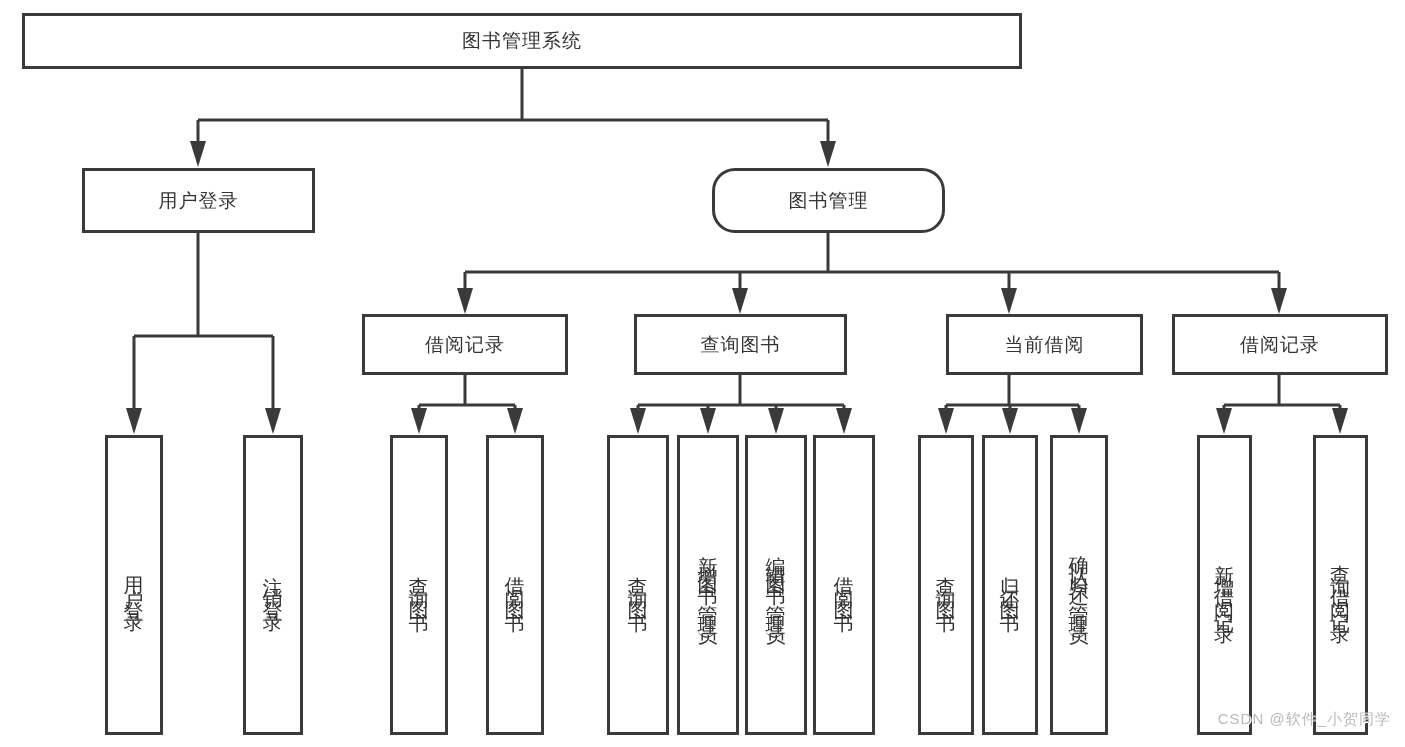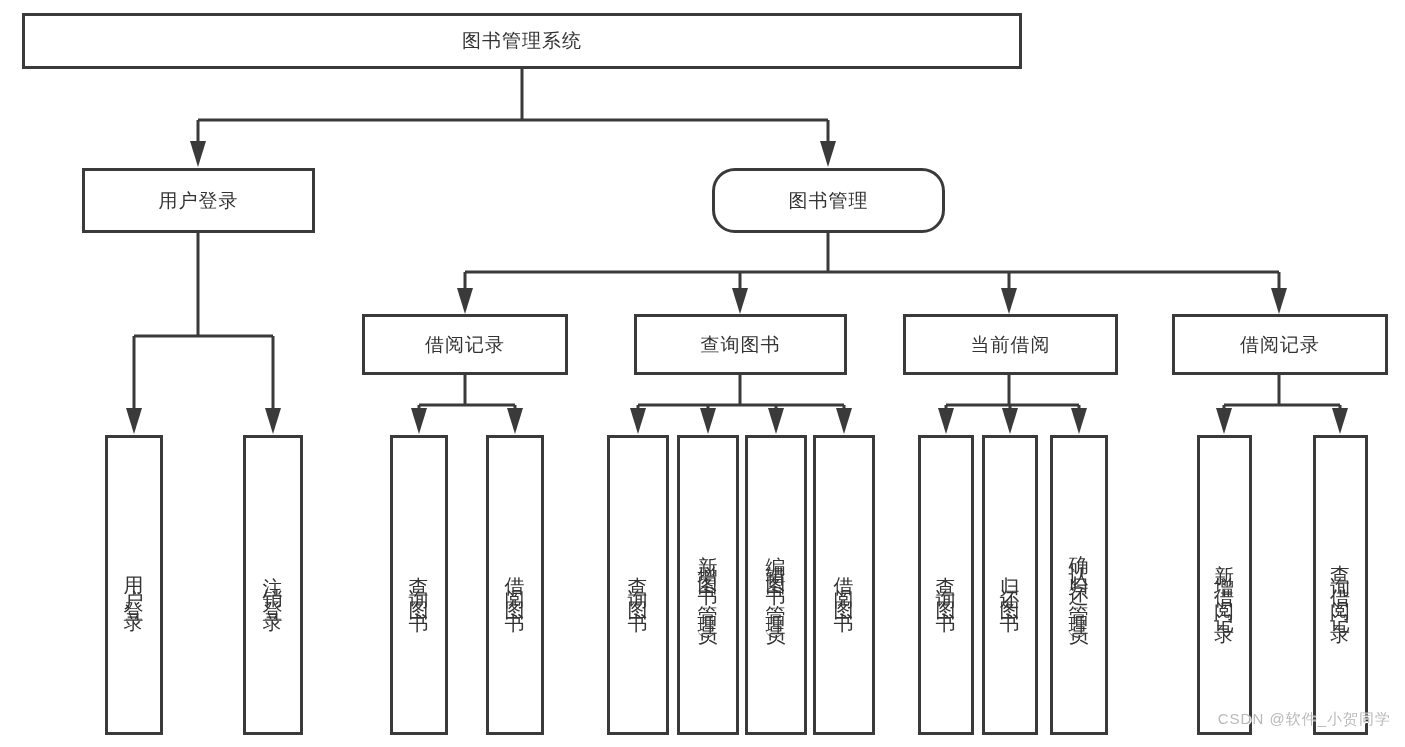--- a/index.html
+++ b/index.html
@@ -66,21 +66,21 @@
     </g>
   </svg>
 
   <div class="node" style="left:22px; top:13px; width:1000px; height:56px;">图书管理系统</div>
 
   <div class="node" style="left:82px; top:168px; width:233px; height:65px;">用户登录</div>
   <div class="node" style="left:712px; top:168px; width:233px; height:65px;border-radius:23px;">图书管理</div>
 
   <div class="node" style="left:362px; top:314px; width:206px; height:61px;">借阅记录</div>
   <div class="node" style="left:634px; top:314px; width:213px; height:61px;">查询图书</div>
-  <div class="node" style="left:903px; top:314px; width:215px; height:61px;">当前借阅</div>
+  <div class="node" style="left:946px; top:314px; width:197px; height:61px;">当前借阅</div>
   <div class="node" style="left:1172px; top:314px; width:216px; height:61px;">借阅记录</div>
 
   <div class="node vnode" style="left:105px; top:435px; width:58px; height:300px;">
     <span>用户登录</span>
   </div>
   <div class="node vnode" style="left:243px; top:435px; width:60px; height:300px;">
     <span>注销登录</span>
   </div>
 
   <div class="node vnode" style="left:390px; top:435px; width:58px; height:300px;">

